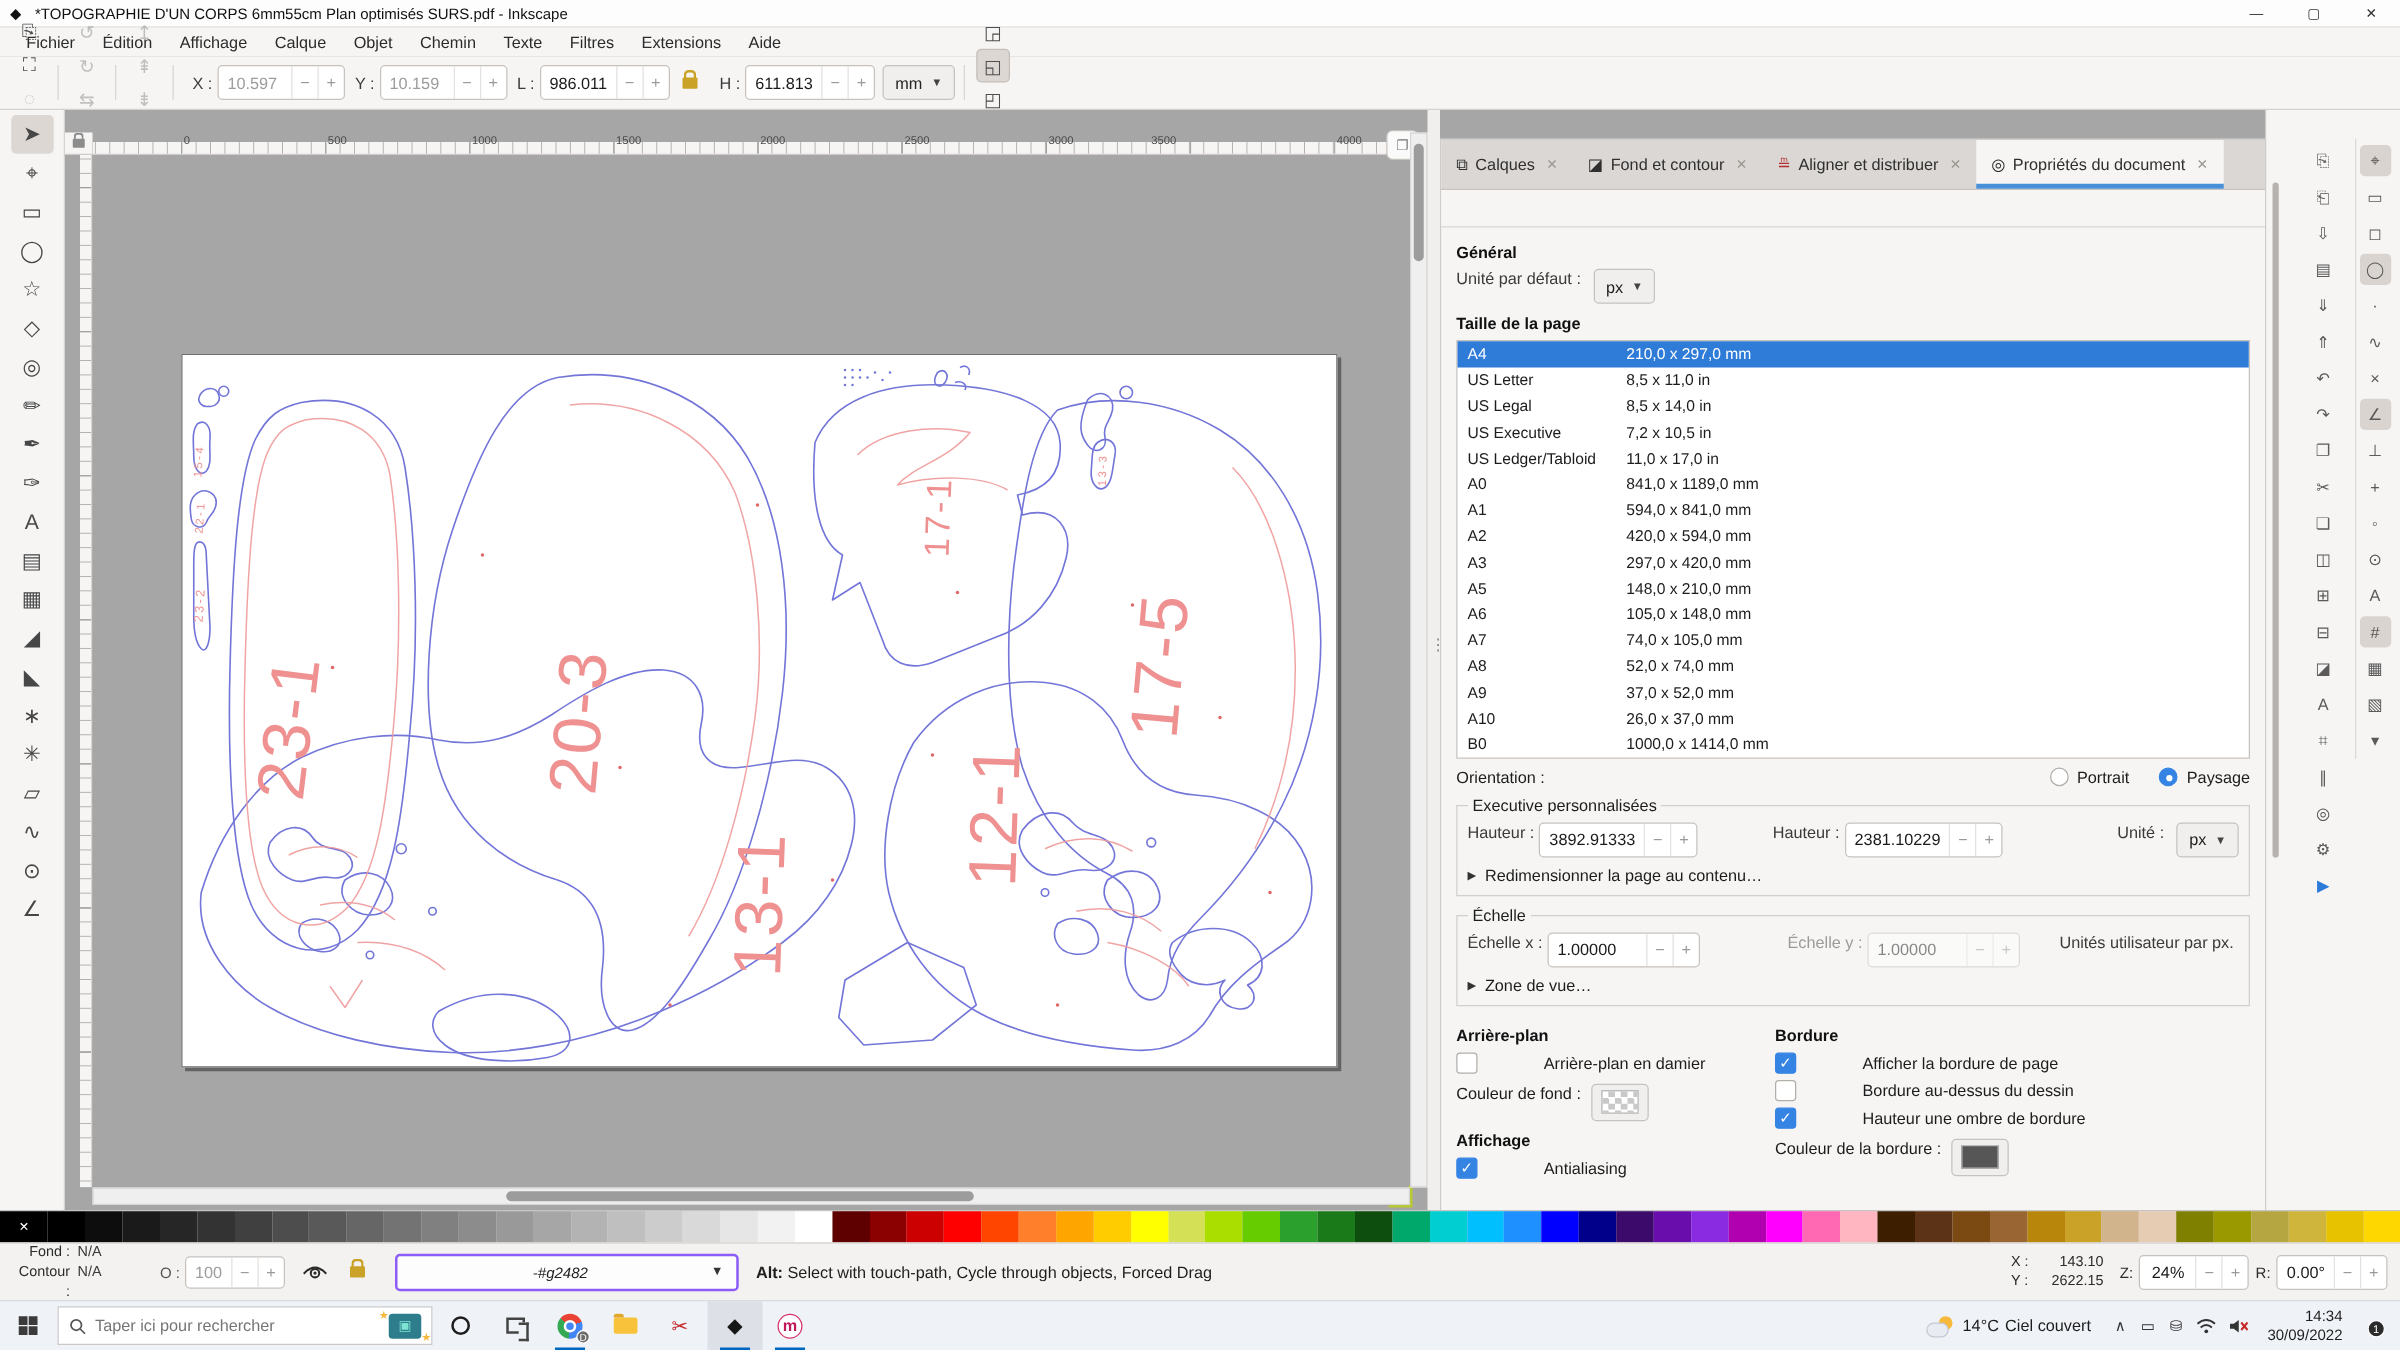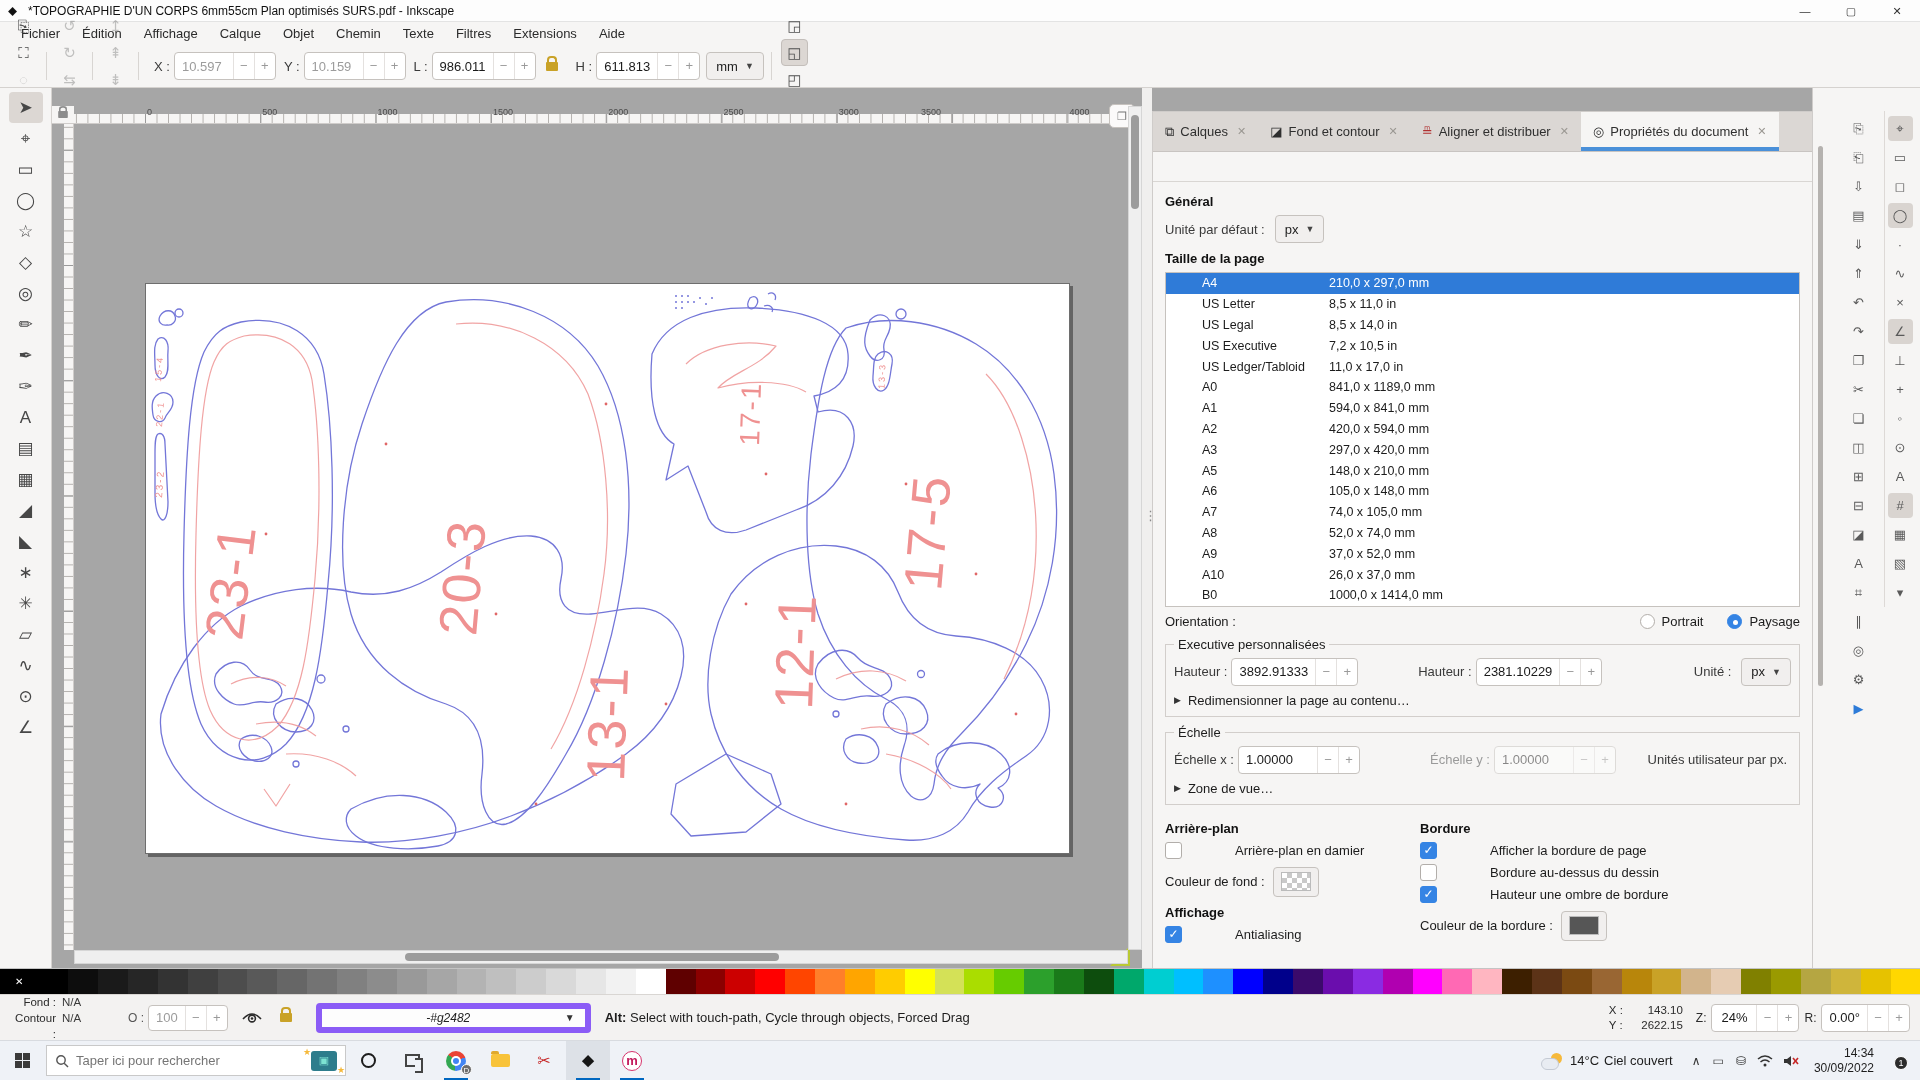--- a/index.html
+++ b/index.html
@@ -104,24 +104,24 @@
     border-left:1px solid #cfccca; border-top:1px solid #cfccca; display:flex; flex-direction:column; }
   #docktabs { height:40px; background:#dbd7d4; display:flex; align-items:stretch; border-bottom:1px solid #c8c4c1; }
   .dtab { display:flex; align-items:center; padding:0 12px; font-size:13px; color:#2f2f2f; position:relative; }
   .dtab .dicon { margin-right:6px; font-size:13px; }
   .dtab .close { margin-left:9px; color:#9a9792; font-size:11px; }
   .dtab.active { background:#f6f5f4; }
   .dtab.active::after { content:''; position:absolute; left:0; right:0; bottom:0; height:4px; background:#4a90d9; }
   #subtabs { height:30px; display:flex; align-items:stretch; border-bottom:1px solid #d9d6d3; background:#f6f5f4; }
   #dockbody { flex:1; padding:6px 12px 0 12px; overflow:hidden; }
   .sectitle { font-size:13px; font-weight:bold; color:#111; margin:6px 0 6px 0; }
-  .rowflex { display:flex; align-items:center; }
+  .rowflex { display:flex; align-items:flex-start; }
   #pslist { border:1px solid #c6c2be; background:#fff; margin-top:2px; }
   .ps-row { display:flex; align-items:center; height:20.8px; font-size:12.5px; color:#1c1c1c; padding-left:8px; }
-  .ps-row .psname { width:127px;margin-left:28px; }
+  .ps-row .psname { width:127px; }
   .ps-row.selected { background:#2f7bd8; color:#fff; }
   .radio { width:15px; height:15px; border-radius:50%; background:#fff; border:1px solid #b2aeaa; margin-right:7px; position:relative; }
   .radio.on { background:#3584e4; border-color:#3584e4; }
   .radio.on::after { content:''; position:absolute; left:5px; top:5px; width:5px; height:5px; border-radius:50%; background:#fff; }
   .radlab { font-size:13px; color:#1c1c1c; }
   fieldset.gtk { border:1px solid #d2cecb; margin-top:8px; padding:6px 8px 8px 8px; }
   fieldset.gtk legend { font-size:13px; color:#1c1c1c; padding:0 4px; }
   .exp { display:flex; align-items:center; font-size:13px; color:#1c1c1c; margin-top:7px; }
   .exp .tri { font-size:9px; margin-right:7px; color:#333; }
   .smallspin .val { min-width:78px; }
@@ -154,21 +154,21 @@
   .swatch.none { background:#000; color:#fff; font-size:10px; display:flex; align-items:center; justify-content:center; }
 
   
   #statusbar { position:absolute; left:0; top:994px; width:1920px; height:46px; background:#f3f2f1;
     border-top:1px solid #d9d6d3; display:flex; align-items:center; padding:0 10px; }
   #fcblock { display:grid; grid-template-columns:52px 40px; font-size:11.5px; line-height:16px; }
   #fcblock .l { text-align:right; padding-right:6px; color:#2b2b2b; }
   #fcblock .v { color:#3a3a3a; }
   #olab { font-size:12px; color:#555; margin:0 4px 0 26px; }
   .eyeicon { margin:0 8px 0 14px; }
-  #layercombo { width:275px; height:30px; background:#fdfdfd; border:6px solid #8b5cf6; border-radius:4px;
+  #layercombo { width:275px; height:30px; background:#fdfdfd; border:2px solid #8b5cf6; border-radius:4px;
     display:flex; align-items:center; margin-left:14px; padding:0 10px; }
   #layercombo .lv { font-size:12px; font-style:italic; color:#222; margin:0 auto; }
   #layercombo .arr { font-size:10px; color:#333; }
   #statmsg { font-size:13px; color:#1d1d1d; margin-left:14px; white-space:nowrap; overflow:hidden; }
   #statmsg b { font-weight:bold; }
   #srgroup { margin-left:auto; display:flex; align-items:center; }
   #xyblock { display:grid; grid-template-columns:22px 52px; font-size:11.5px; line-height:15px; margin-right:8px; }
   #xyblock .l { color:#2b2b2b; } #xyblock .v { text-align:right; color:#2b2b2b; }
   .srlab { font-size:12px; color:#2b2b2b; margin:0 5px; }
   .zspin .val { min-width:44px; text-align:center; }

